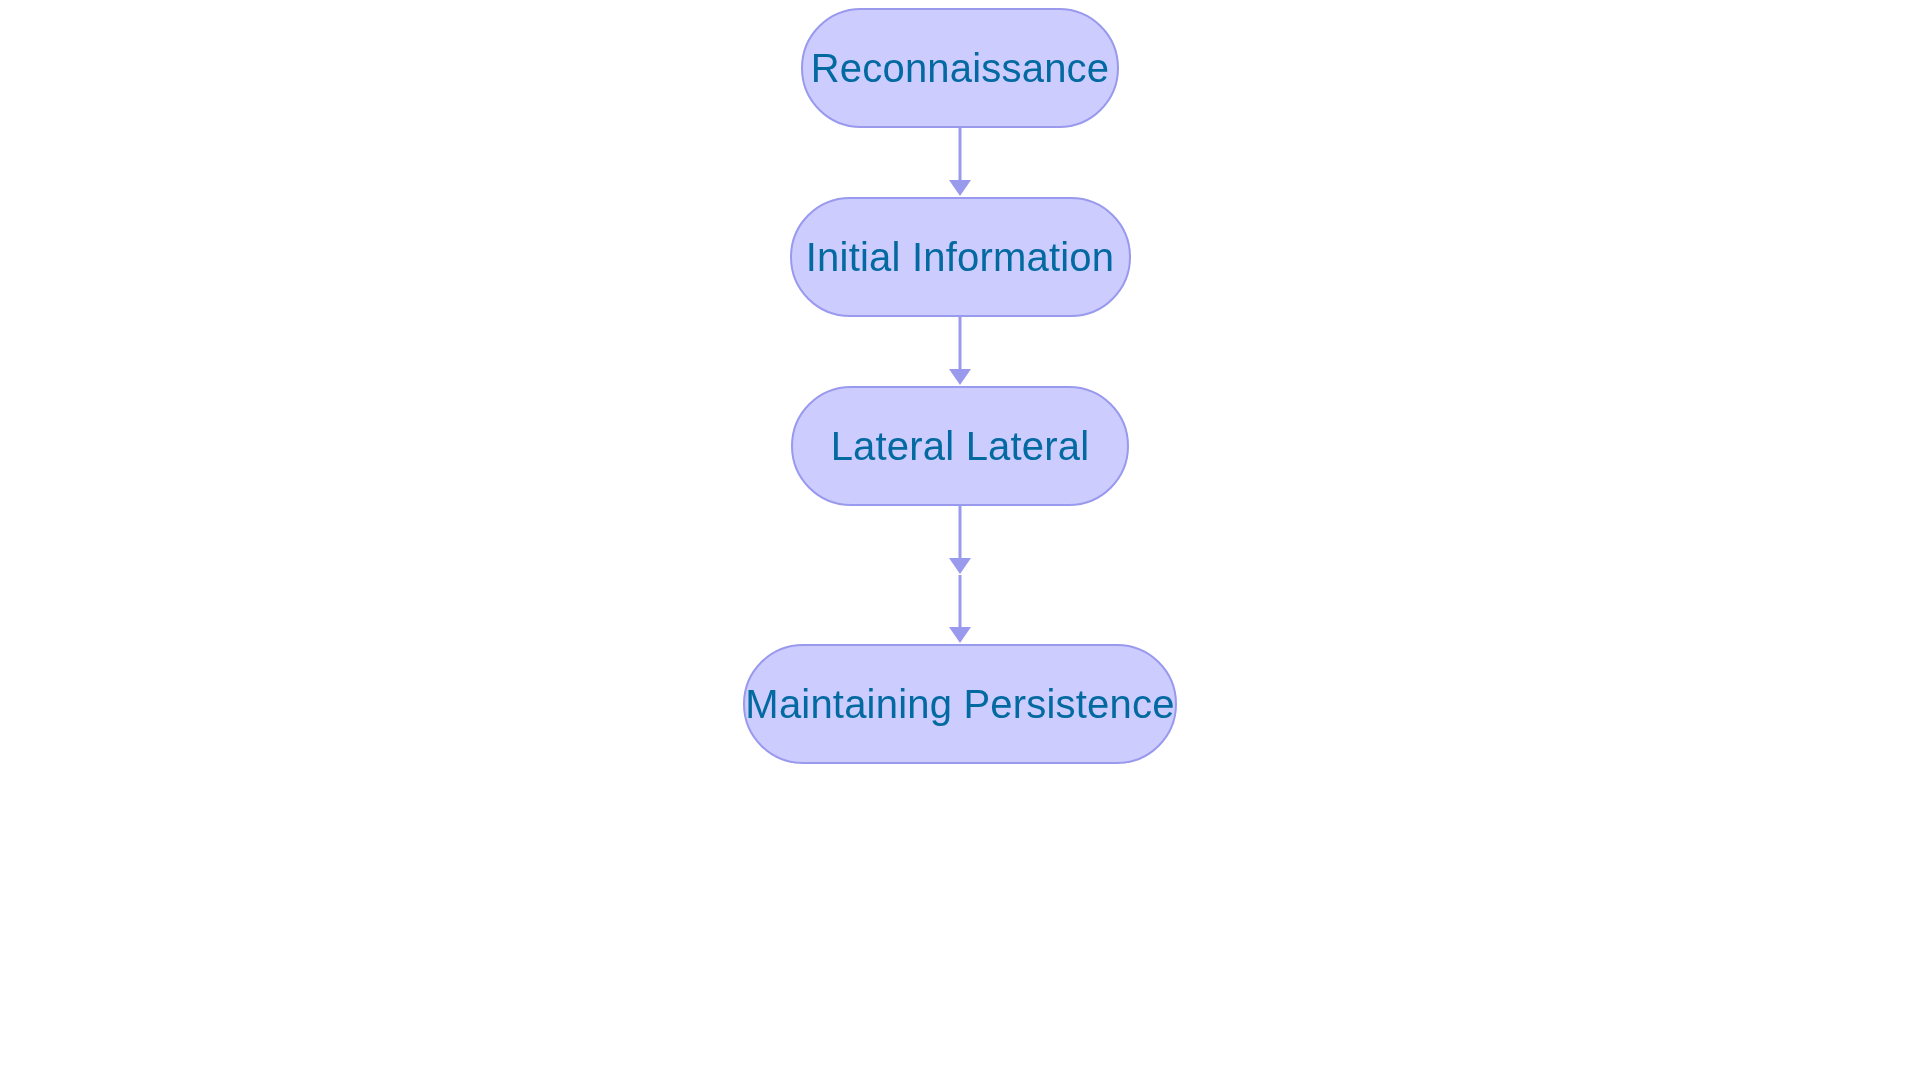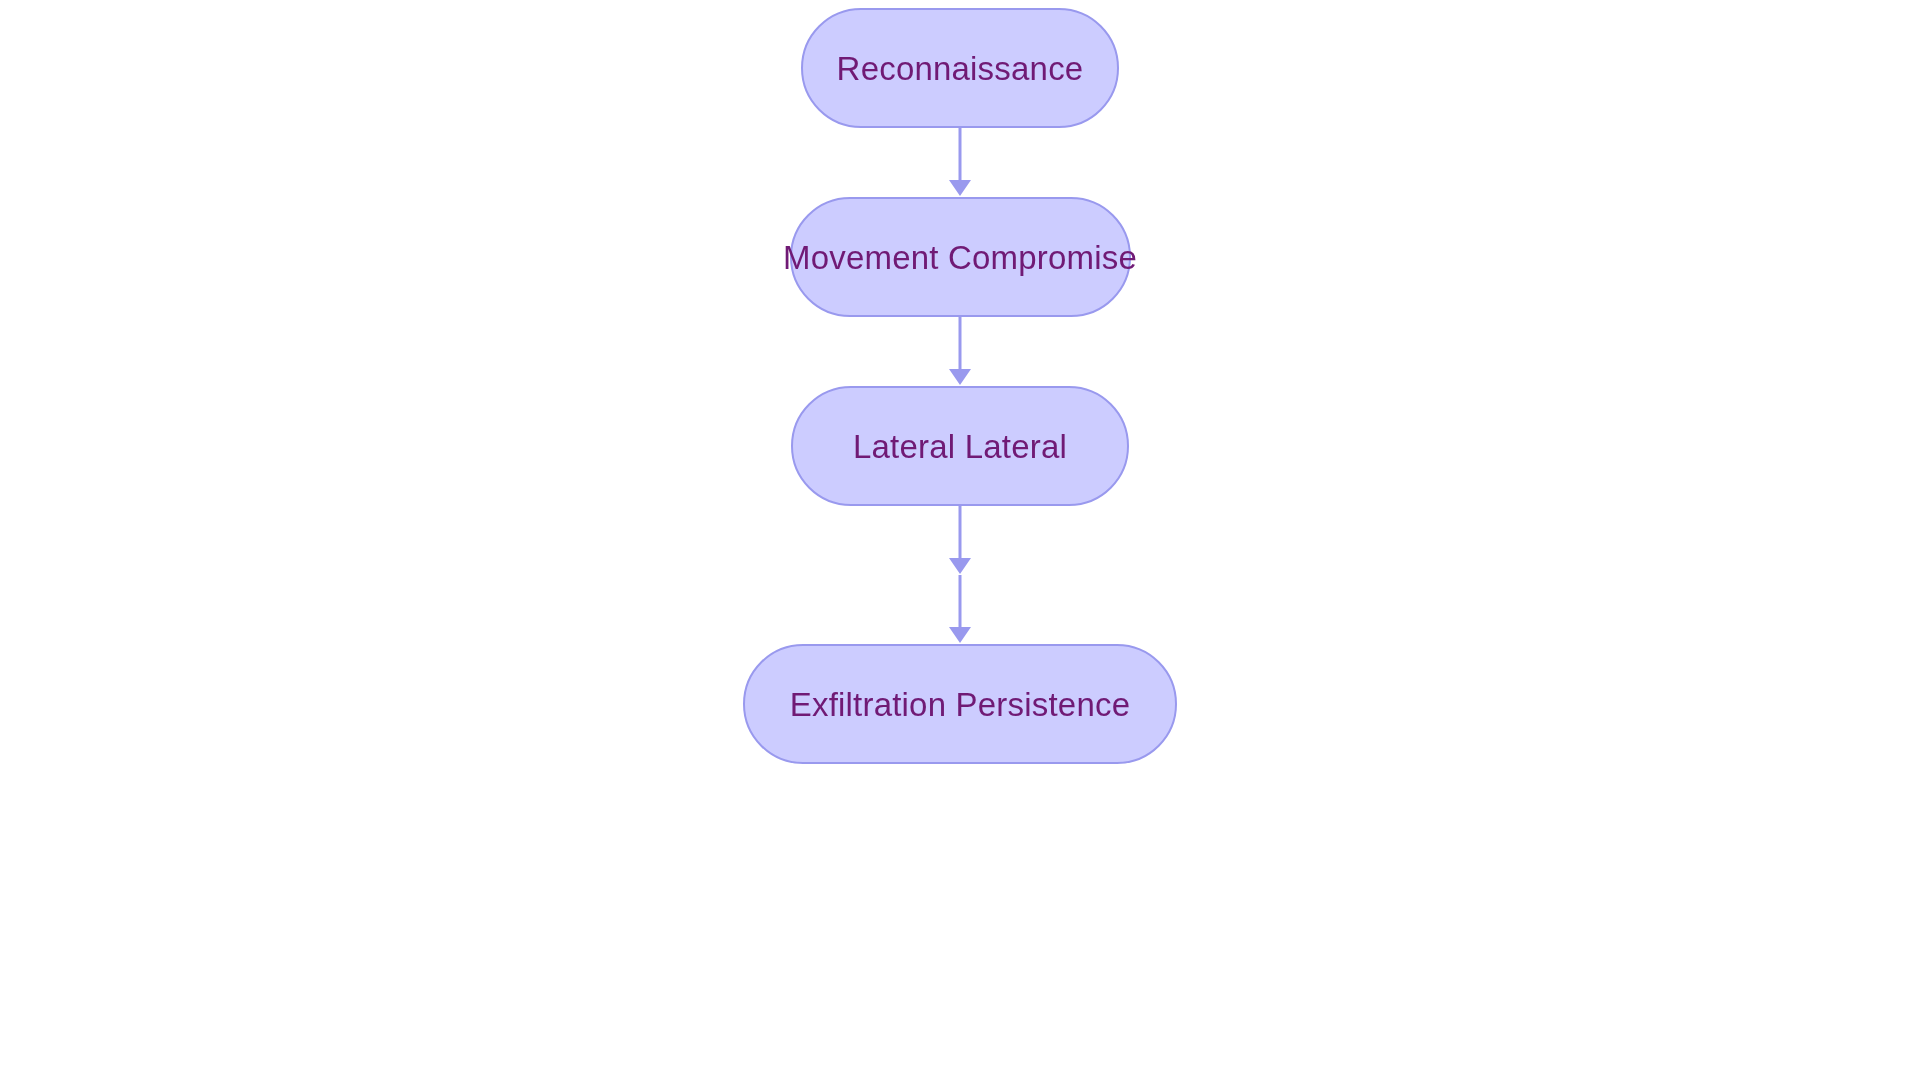--- a/index.html
+++ b/index.html
@@ -42,23 +42,23 @@
     background: #ccccff;
     border: 2px solid #9999ee;
     border-radius: 60px;
     display: flex;
     align-items: center;
     justify-content: center;
     flex: none;
   }
 
   .node-label {
-    color: #701a75;
+    color: #0369a1;
     font-family: "Liberation Sans", sans-serif;
-    font-size: 33px;
+    font-size: 40px;
     font-weight: 400;
     line-height: 1;
     letter-spacing: 0.2px;
     white-space: nowrap;
     user-select: none;
   }
 
   
   .node-w0 { width: 318px; }
   .node-w1 { width: 341px; }
@@ -92,21 +92,21 @@
     </div>
 
     <div class="connector">
       <svg viewBox="0 0 40 69" xmlns="http://www.w3.org/2000/svg">
         <line x1="20" y1="0" x2="20" y2="54" stroke="#9999ee" stroke-width="3"></line>
         <polygon points="9,52 31,52 20,68" fill="#9999ee"></polygon>
       </svg>
     </div>
 
     <div class="node node-w1">
-      <span class="node-label">Movement Compromise</span>
+      <span class="node-label">Initial Information</span>
     </div>
 
     <div class="connector">
       <svg viewBox="0 0 40 69" xmlns="http://www.w3.org/2000/svg">
         <line x1="20" y1="0" x2="20" y2="54" stroke="#9999ee" stroke-width="3"></line>
         <polygon points="9,52 31,52 20,68" fill="#9999ee"></polygon>
       </svg>
     </div>
 
     <div class="node node-w2">
@@ -122,17 +122,17 @@
 
 
     <div class="connector">
       <svg viewBox="0 0 40 69" xmlns="http://www.w3.org/2000/svg">
         <line x1="20" y1="0" x2="20" y2="54" stroke="#9999ee" stroke-width="3"></line>
         <polygon points="9,52 31,52 20,68" fill="#9999ee"></polygon>
       </svg>
     </div>
 
     <div class="node node-w4">
-      <span class="node-label">Exfiltration Persistence</span>
+      <span class="node-label">Maintaining Persistence</span>
     </div>
 
   </div>
 </div>
 
 </body></html>

